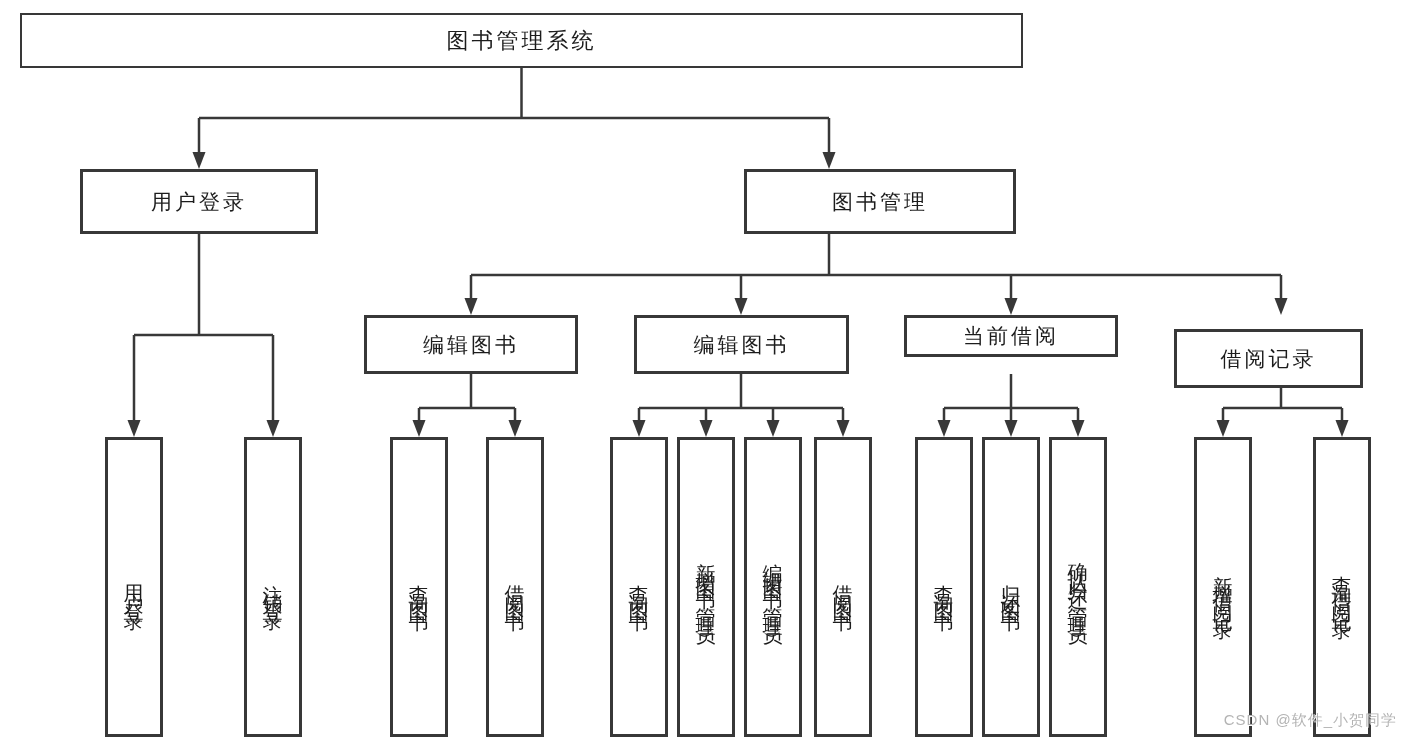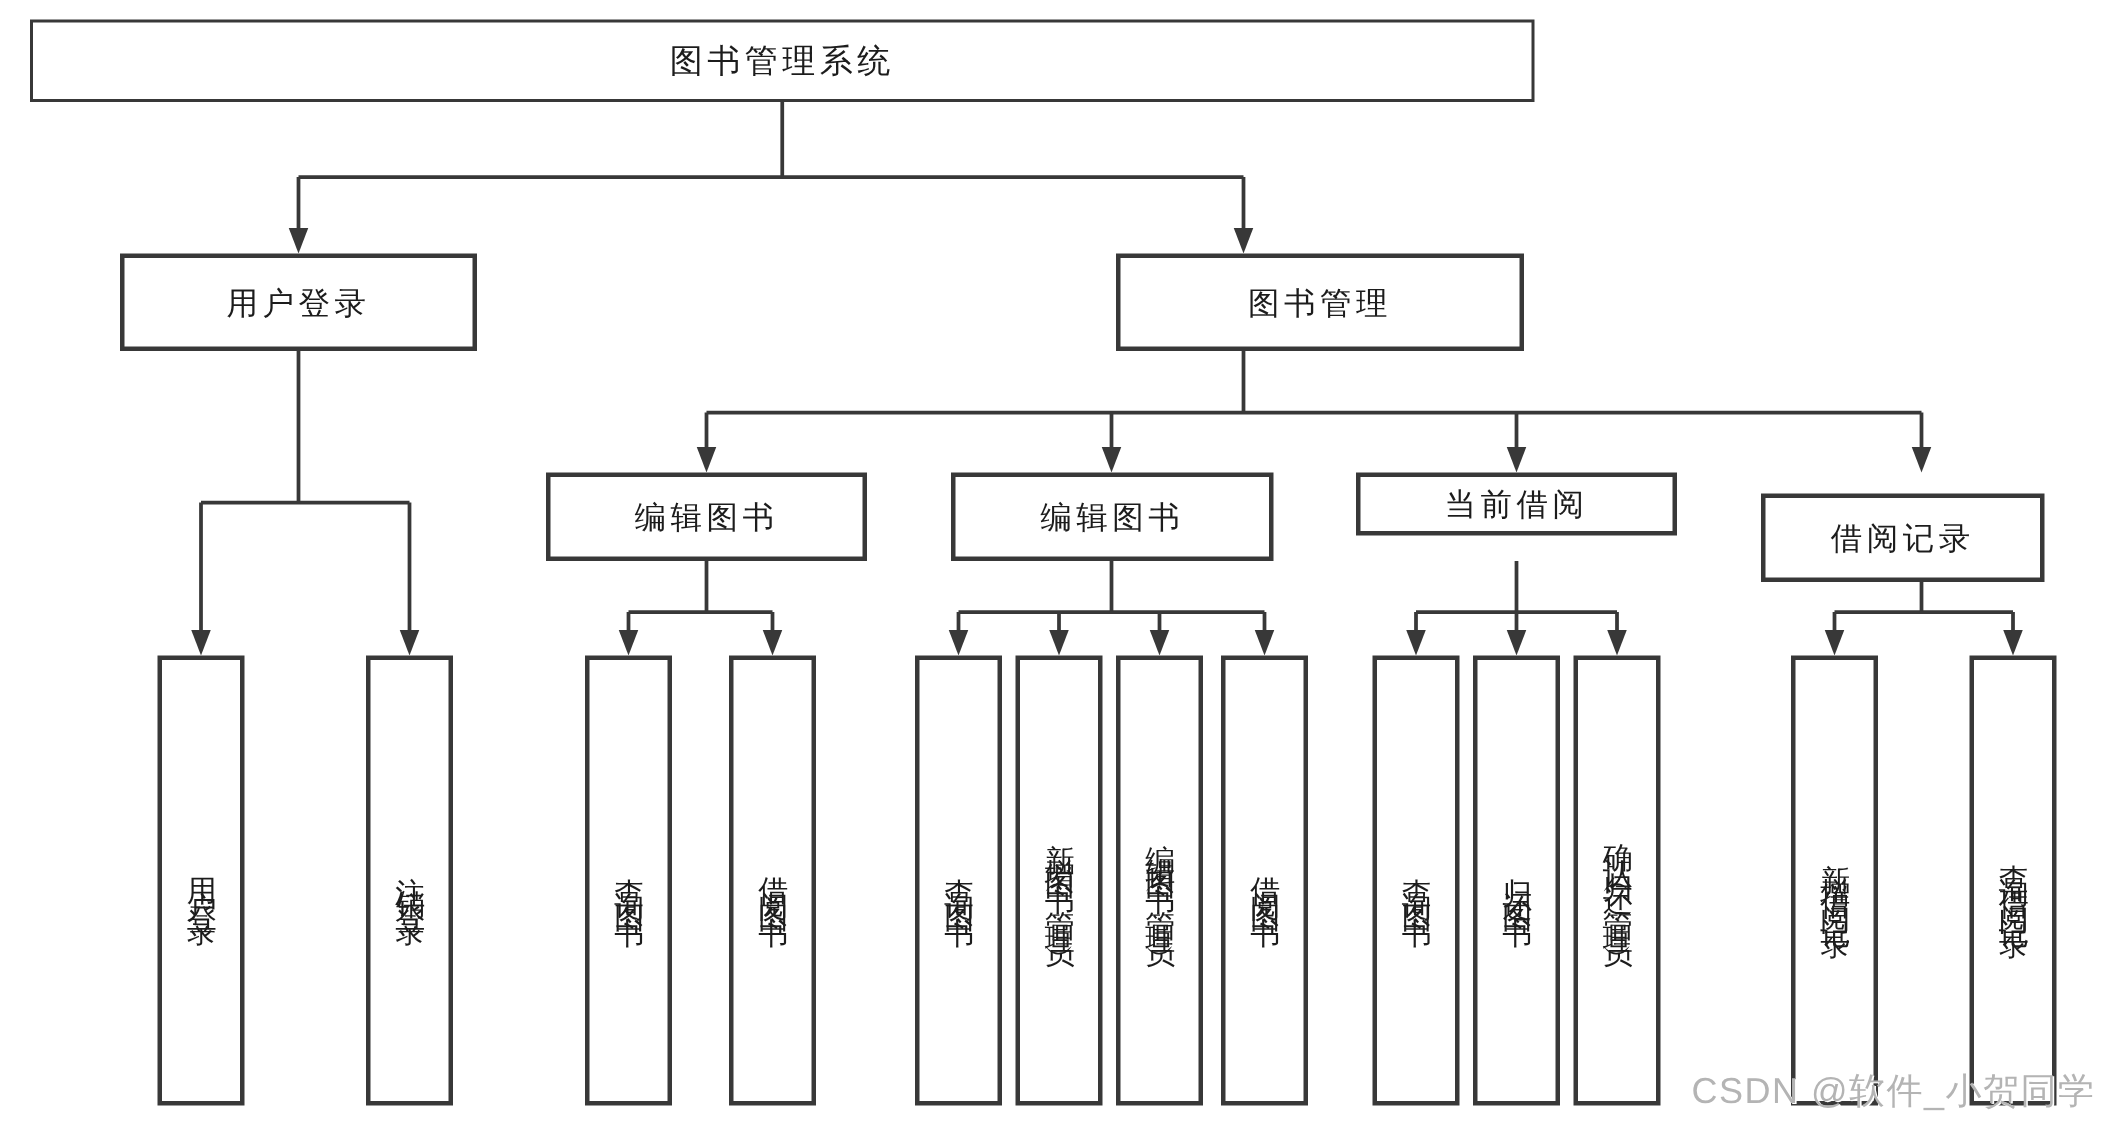--- a/index.html
+++ b/index.html
@@ -57,21 +57,21 @@
     font-size: 20px;
     letter-spacing: 9px;
     color: #1c1c1c;
     z-index: 2;
     overflow: hidden;
   }
   .watermark {
     position: absolute;
     right: 8px;
     top: 711px;
-    font-size: 24px;
+    font-size: 15px;
     color: #b4b4b4;
     letter-spacing: 1px;
     text-shadow: 1px 1px 0 #ffffff;
     z-index: 3;
     white-space: nowrap;
   }
 </style>
 </head>
 <body>
 

